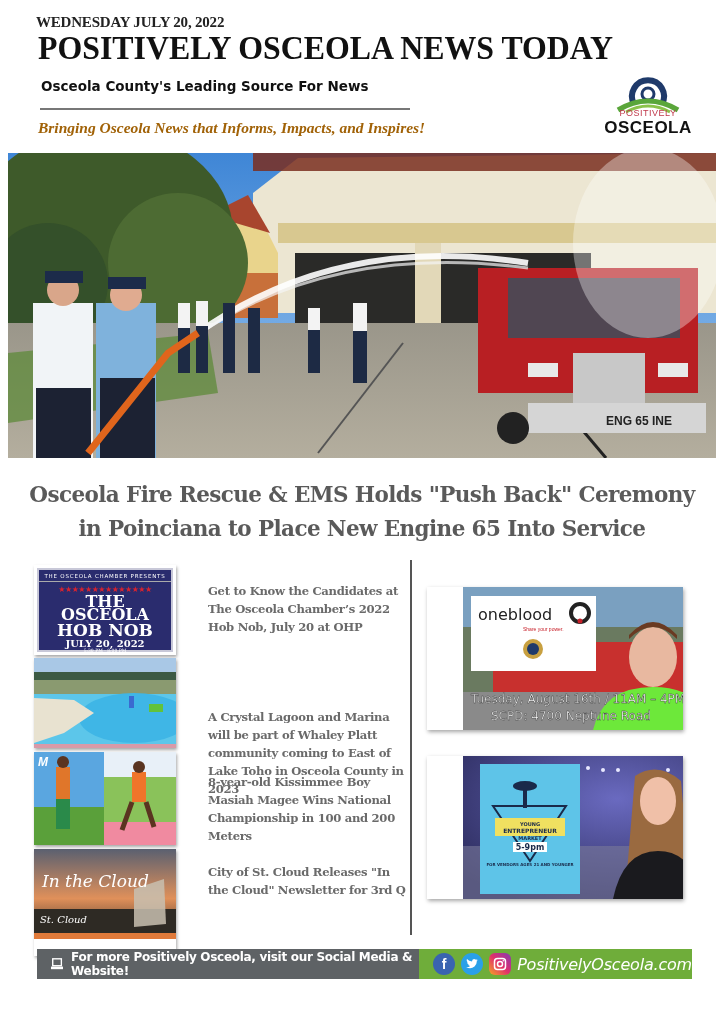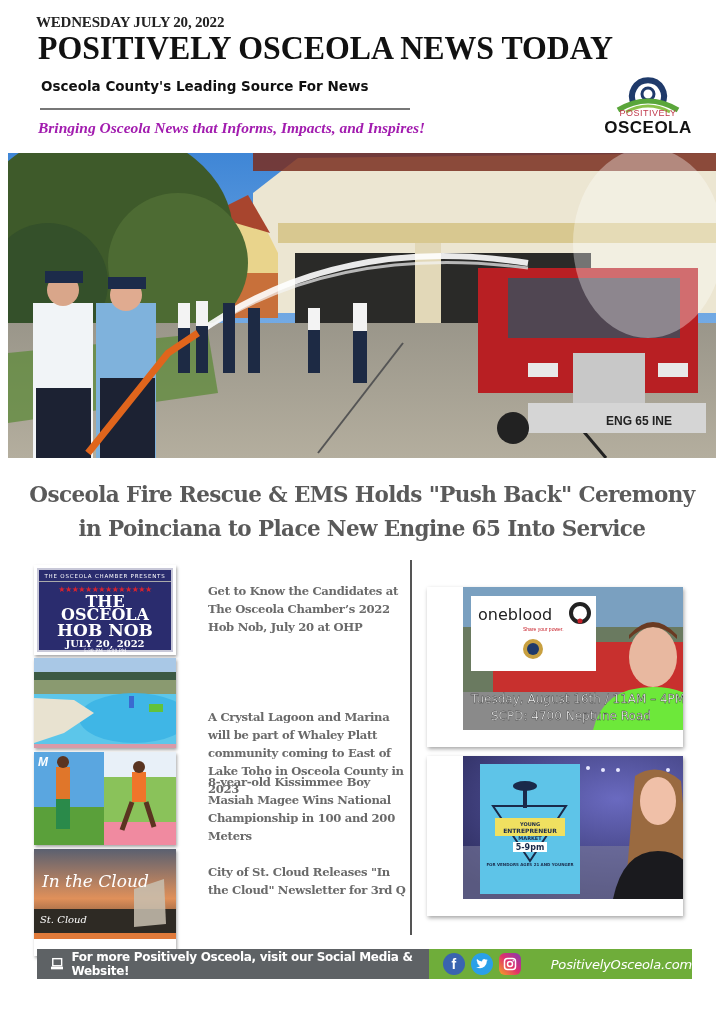--- a/index.html
+++ b/index.html
@@ -6,45 +6,45 @@
   html, body { width: 724px; height: 1024px; background: #ffffff; overflow: hidden; }
   body { position: relative; font-family: "Liberation Sans", sans-serif; }
 
   .abs { position: absolute; }
 
   
   .date { left: 36px; top: 14px; font-family: "Liberation Serif", serif; font-weight: bold; font-size: 15px; color: #222; letter-spacing: -0.2px; }
   .masthead { left: 38px; top: 30px; font-family: "Liberation Serif", serif; font-weight: bold; font-size: 33px; color: #111; letter-spacing: 0px; white-space: nowrap; transform: scaleX(0.965); transform-origin: left top; }
   .subtitle { left: 41px; top: 78px; font-family: "DejaVu Sans", sans-serif; font-weight: bold; font-size: 13.5px; color: #111; }
   .rule { left: 40px; top: 108px; width: 370px; height: 2px; background: #777; }
-  .tagline { left: 38px; top: 119px; font-family: "Liberation Serif", serif; font-style: italic; font-weight: bold; font-size: 15.5px; color: #a21caf; white-space: nowrap; }
+  .tagline { left: 38px; top: 119px; font-family: "Liberation Serif", serif; font-style: italic; font-weight: bold; font-size: 15.5px; color: #a16207; white-space: nowrap; }
 
   
   .logo { left: 596px; top: 74px; width: 104px; height: 68px; }
   .logo-word1 { position: absolute; left: 0; top: 34px; width: 104px; text-align: center; font-family: "Liberation Sans", sans-serif; font-size: 9px; color: #c0394b; letter-spacing: 0.5px; }
   .logo-word2 { position: absolute; left: 0; top: 44px; width: 104px; text-align: center; font-family: "Liberation Sans", sans-serif; font-weight: bold; font-size: 17px; color: #111; letter-spacing: 0.5px; }
 
   
   .hero { left: 8px; top: 153px; width: 708px; height: 305px; overflow: hidden; background: #14b8a6; }
 
   .headline { left: 0; top: 478px; width: 724px; text-align: center; font-family: "DejaVu Serif", serif; font-weight: bold; font-size: 21.5px; line-height: 34px; color: #5a5a5a; letter-spacing: -0.6px; }
 
   
   .thumb { left: 34px; width: 142px; overflow: hidden; box-shadow: 1px 2px 3px rgba(0,0,0,0.35); }
   .story-title { left: 192px; width: 205px; font-family: "DejaVu Serif", serif; font-weight: bold; font-size: 11.6px; line-height: 18px; color: #6a6a6a; letter-spacing: -0.3px; margin-left: 16px; }
 
   .divider { left: 410px; top: 560px; width: 2px; height: 375px; background: #555; }
 
-  .video { left: 427px; width: 256px; height: 160px; overflow: hidden; box-shadow: 1px 2px 4px rgba(0,0,0,0.35); padding-left: 36px; }
+  .video { left: 427px; width: 256px; height: 143px; overflow: hidden; box-shadow: 1px 2px 4px rgba(0,0,0,0.35); padding-left: 36px; }
 
   
   .footer { left: 37px; top: 949px; width: 655px; height: 46px; display: flex; }
   .footer-left { width: 401px; height: 30px; background: #5e6265; display: flex; align-items: center; padding-left: 14px; color: #fff; font-family: "DejaVu Sans", sans-serif; font-size: 12px; font-weight: bold; letter-spacing: -0.3px; }
   .footer-right { flex: 1; height: 30px; background: #6fad3a; display: flex; align-items: center; padding-left: 14px; }
-  .footer-url { margin-left: 24px; color: #fff; font-family: "DejaVu Sans", sans-serif; font-size: 13px; font-style: italic; letter-spacing: -0.2px; }
+  .footer-url { margin-left: 0; color: #fff; font-family: "DejaVu Sans", sans-serif; font-size: 16px; font-style: italic; letter-spacing: -0.2px; }
   .social { width: 22px; height: 22px; border-radius: 50%; margin-right: 6px; display: flex; align-items: center; justify-content: center; color: #fff; font-weight: bold; font-size: 14px; font-family: "Liberation Sans", sans-serif; }
 </style>
 </head>
 <body>
 
 <div class="abs date">WEDNESDAY JULY 20, 2022</div>
 <div class="abs masthead">POSITIVELY OSCEOLA NEWS TODAY</div>
 <div class="abs subtitle">Osceola County's Leading Source For News</div>
 <div class="abs rule"></div>
 <div class="abs tagline">Bringing Osceola News that Informs, Impacts, and Inspires!</div>

